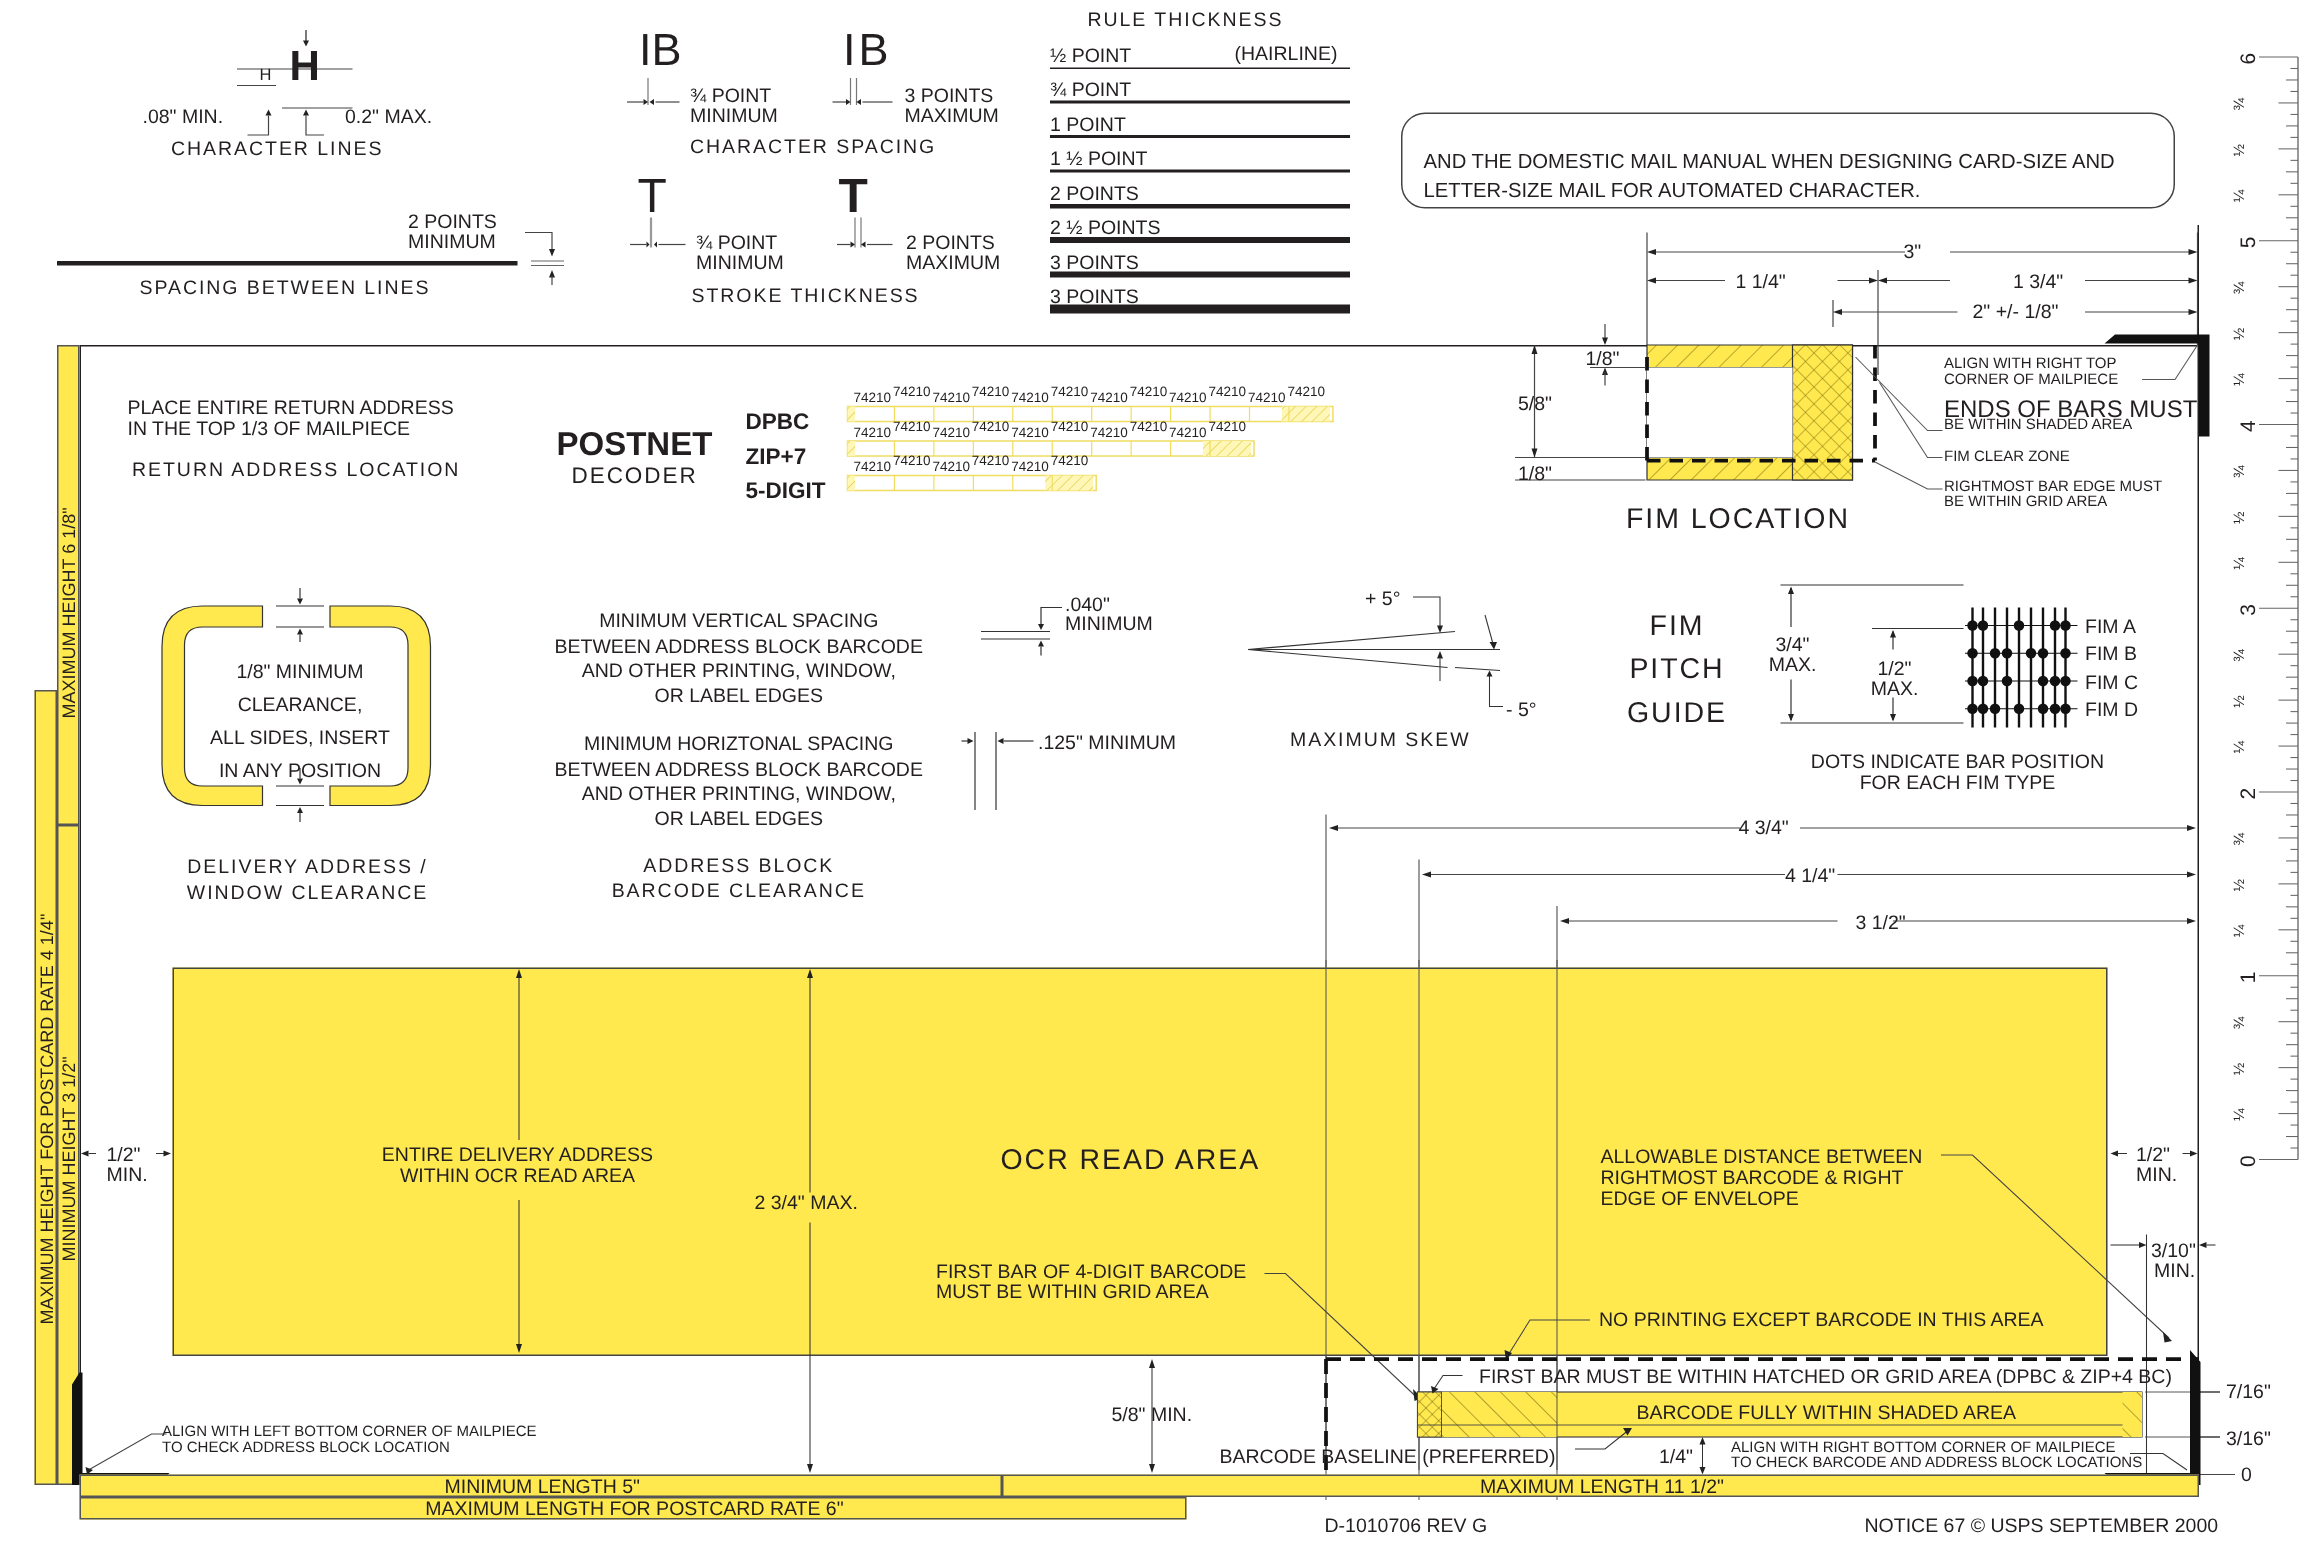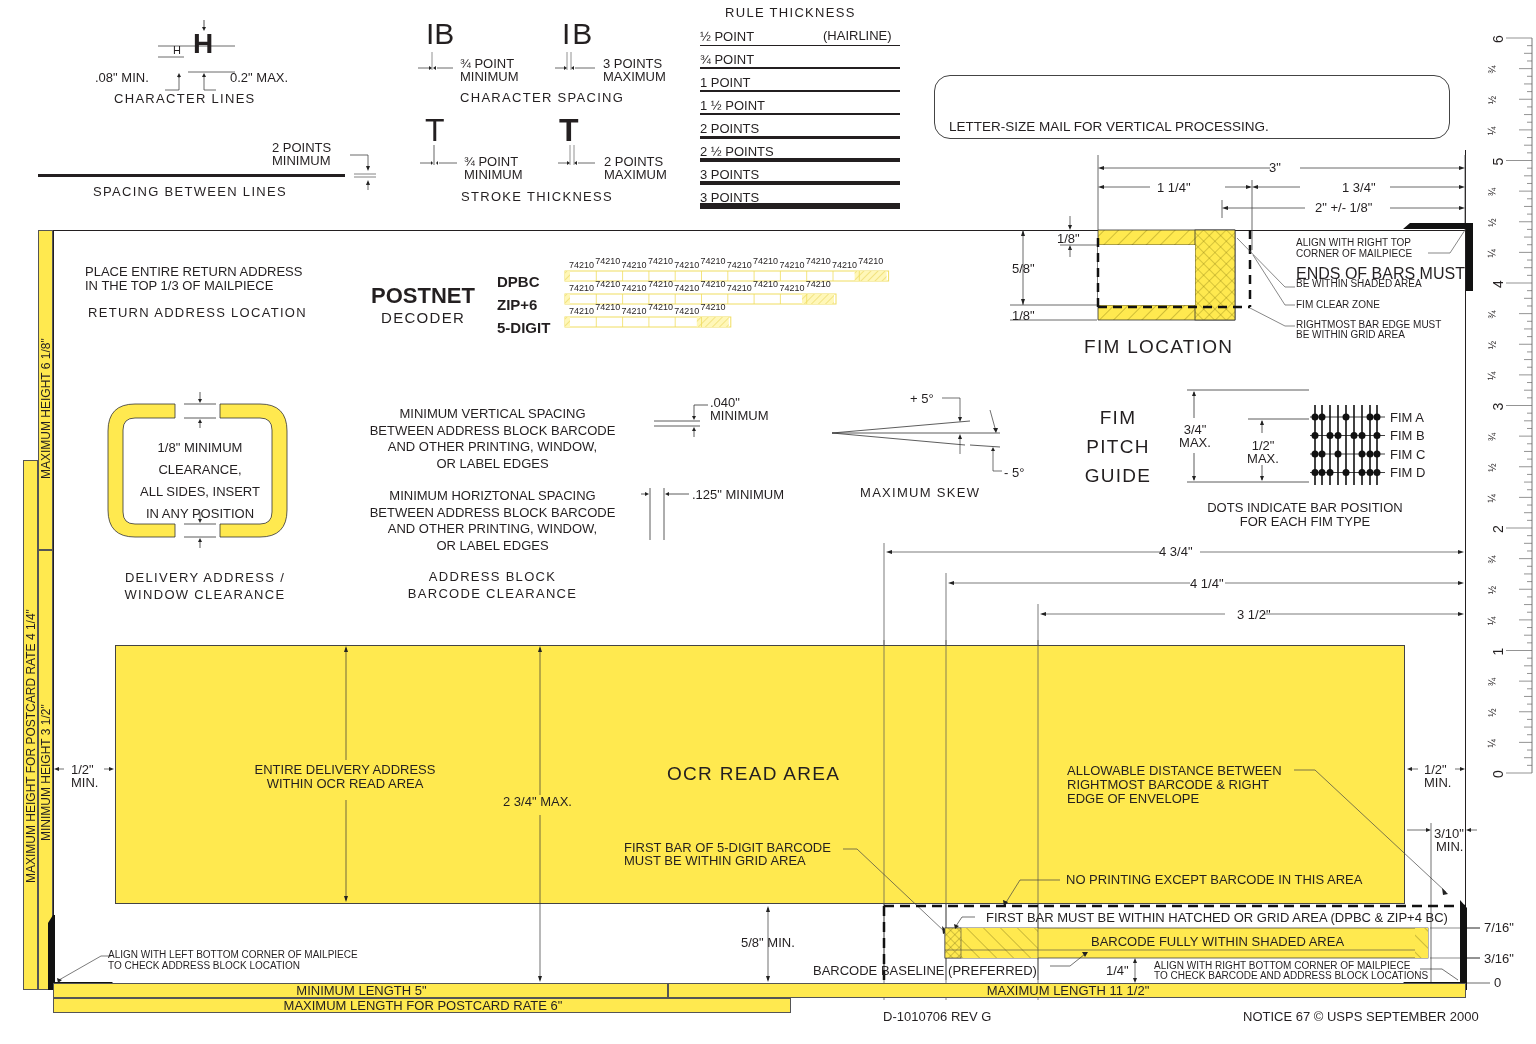--- a/index.html
+++ b/index.html
@@ -129,21 +129,22 @@
         <div style="position: absolute; left: 0px; top: 16.75px; width: 200px; height: 4.5px; background: rgb(35, 31, 32);"></div>
       </div>
       <div style="position: absolute; left: 0px; top: 161px; width: 200px; height: 23px;">
         <div class="t" style="left: 0px; top: 4px;">3 POINTS</div>
         <div style="position: absolute; left: 0px; top: 16px; width: 200px; height: 6px; background: rgb(35, 31, 32);"></div>
       </div>
     </div>
 </div>
 
 <div class="abs" style="left:934px;top:75px;width:514px;height:62px;border:1px solid #444;border-radius:16px">
-  <div class="t" style="left:14px;top:44px;font-size:13.5px">LETTER-SIZE MAIL FOR VERTICAL PROCESSING.</div>
+  <div class="t" style="left:14px;top:25px;font-size:13.5px">AND THE DOMESTIC MAIL MANUAL WHEN DESIGNING CARD-SIZE AND</div>
+  <div class="t" style="left:14px;top:44px;font-size:13.5px">LETTER-SIZE MAIL FOR AUTOMATED CHARACTER.</div>
 </div>
 
 <div class="abs" style="left:1466px;top:30px;width:70px;height:760px">
   <svg id="ruler-svg" width="70" height="760" style="left:0;top:0">
       <line x1="66" y1="8" x2="66" y2="743" stroke="#555" stroke-width="0.8"></line>
       <line x1="40" y1="8" x2="66" y2="8" stroke="#666" stroke-width="0.7"></line>
       <line x1="61" y1="15.65625" x2="66" y2="15.65625" stroke="#666" stroke-width="0.7"></line>
       <line x1="58" y1="23.3125" x2="66" y2="23.3125" stroke="#666" stroke-width="0.7"></line>
       <line x1="61" y1="30.96875" x2="66" y2="30.96875" stroke="#666" stroke-width="0.7"></line>
       <line x1="53" y1="38.625" x2="66" y2="38.625" stroke="#666" stroke-width="0.7"></line>
@@ -319,21 +320,21 @@
         <text x="82.9" y="6" font-size="9" fill="#231f20" font-family="Liberation Sans, sans-serif">74210</text>
         <text x="109.2" y="10" font-size="9" fill="#231f20" font-family="Liberation Sans, sans-serif">74210</text>
         <text x="135.5" y="6" font-size="9" fill="#231f20" font-family="Liberation Sans, sans-serif">74210</text>
         <text x="161.8" y="10" font-size="9" fill="#231f20" font-family="Liberation Sans, sans-serif">74210</text>
         <text x="188.1" y="6" font-size="9" fill="#231f20" font-family="Liberation Sans, sans-serif">74210</text>
         <text x="214.4" y="10" font-size="9" fill="#231f20" font-family="Liberation Sans, sans-serif">74210</text>
         <text x="240.70000000000002" y="6" font-size="9" fill="#231f20" font-family="Liberation Sans, sans-serif">74210</text>
         <text x="267" y="10" font-size="9" fill="#231f20" font-family="Liberation Sans, sans-serif">74210</text>
         <text x="293.3" y="6" font-size="9" fill="#231f20" font-family="Liberation Sans, sans-serif">74210</text>
       </svg>
-      <div class="t" style="left: 2px; top: 39px; font-size: 15px; line-height: 16px; font-weight: bold;">ZIP+6</div>
+      <div class="t" style="left: 2px; top: 39px; font-size: 15px; line-height: 16px; font-weight: bold;">ZIP+7</div>
       <svg width="275" height="24" style="left: 70px; top: 23px;">
         <defs>
           <pattern id="ph1" width="5" height="5" patternUnits="userSpaceOnUse" patternTransform="rotate(45)">
             <rect width="5" height="5" fill="#fff7b8"></rect>
             <line x1="0" y1="0" x2="0" y2="5" stroke="#e0c630" stroke-width="0.8"></line>
           </pattern>
         </defs>
         <rect x="0" y="13" width="271" height="10" fill="none" stroke="#f0dd60" stroke-width="1"></rect>
         <rect x="0" y="13" width="5" height="10" fill="url(#ph1)"></rect>
         <rect x="237" y="13" width="32" height="10" fill="url(#ph1)"></rect>
@@ -672,21 +673,21 @@
   <line x1="52" y1="4" x2="58" y2="4" stroke="#333" stroke-width="0.7"></line>
     <polygon points="62,4 57,2 57,6" fill="#222"></polygon>
 </svg>
 <div class="t c" style="left:240px;top:763px;width:210px">ENTIRE DELIVERY ADDRESS</div>
 <div class="t c" style="left:240px;top:777px;width:210px">WITHIN OCR READ AREA</div>
 <div class="t" style="left:503px;top:795px">2 3/4" MAX.</div>
 <div class="t sp" style="left:667px;top:764px;font-size:19px;line-height:20px">OCR READ AREA</div>
 <div class="t" style="left:1067px;top:764px">ALLOWABLE DISTANCE BETWEEN</div>
 <div class="t" style="left:1067px;top:778px">RIGHTMOST BARCODE &amp; RIGHT</div>
 <div class="t" style="left:1067px;top:792px">EDGE OF ENVELOPE</div>
-<div class="t" style="left:624px;top:841px">FIRST BAR OF 5-DIGIT BARCODE</div>
+<div class="t" style="left:624px;top:841px">FIRST BAR OF 4-DIGIT BARCODE</div>
 <div class="t" style="left:624px;top:854px">MUST BE WITHIN GRID AREA</div>
 <div class="t" style="left:1066px;top:873px">NO PRINTING EXCEPT BARCODE IN THIS AREA</div>
 <div class="t" style="left:1424px;top:763px">1/2"</div>
 <div class="t" style="left:1424px;top:776px">MIN.</div>
 <svg width="70" height="100" style="left:1405px;top:765px">
   <polygon points="2,4 7,2 7,6" fill="#222"></polygon>
     <line x1="7" y1="4" x2="13" y2="4" stroke="#333" stroke-width="0.7"></line>
   <line x1="50" y1="4" x2="56" y2="4" stroke="#333" stroke-width="0.7"></line>
     <polygon points="60,4 55,2 55,6" fill="#222"></polygon>
   <line x1="2" y1="65" x2="22" y2="65" stroke="#333" stroke-width="0.7"></line>

